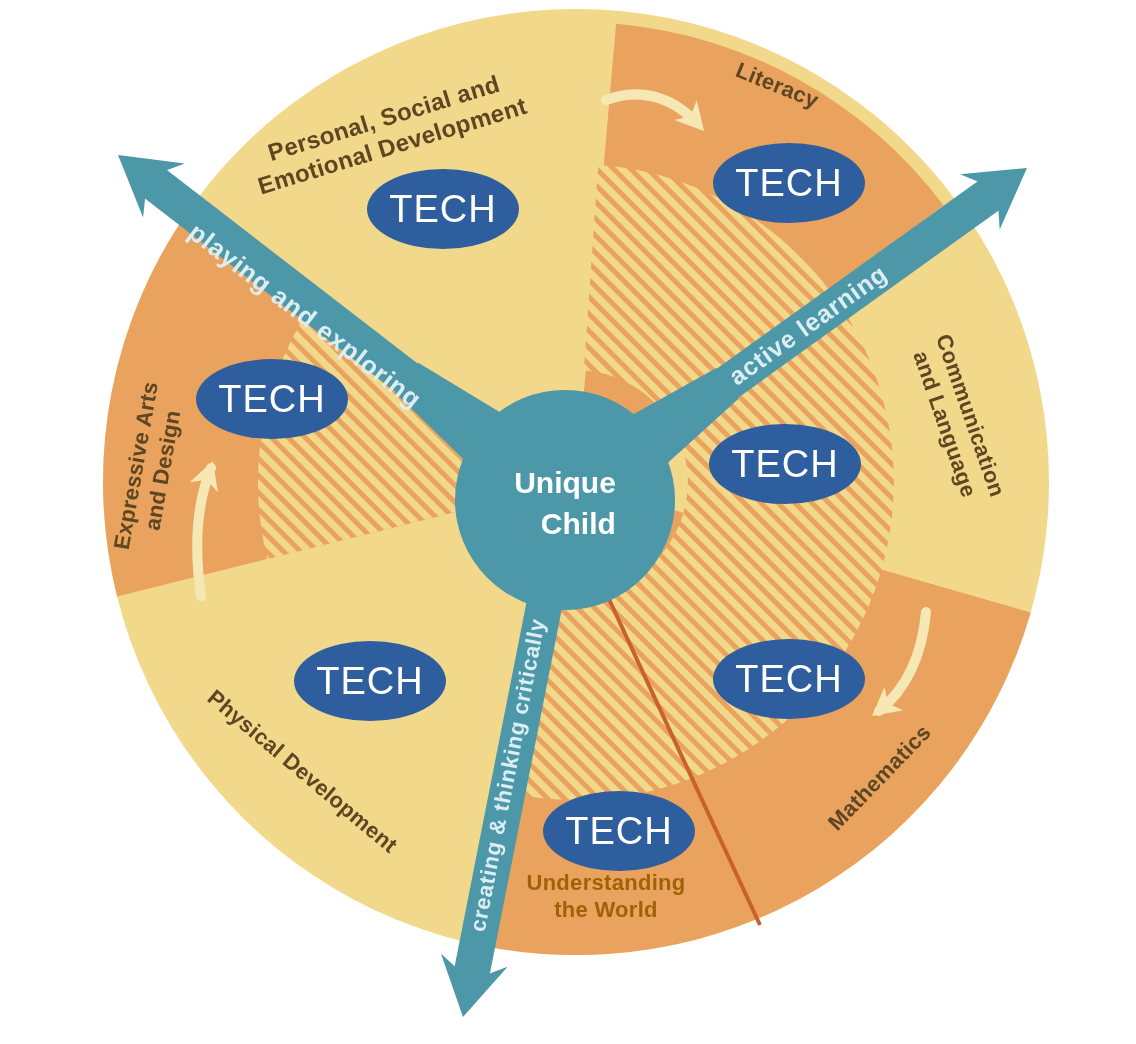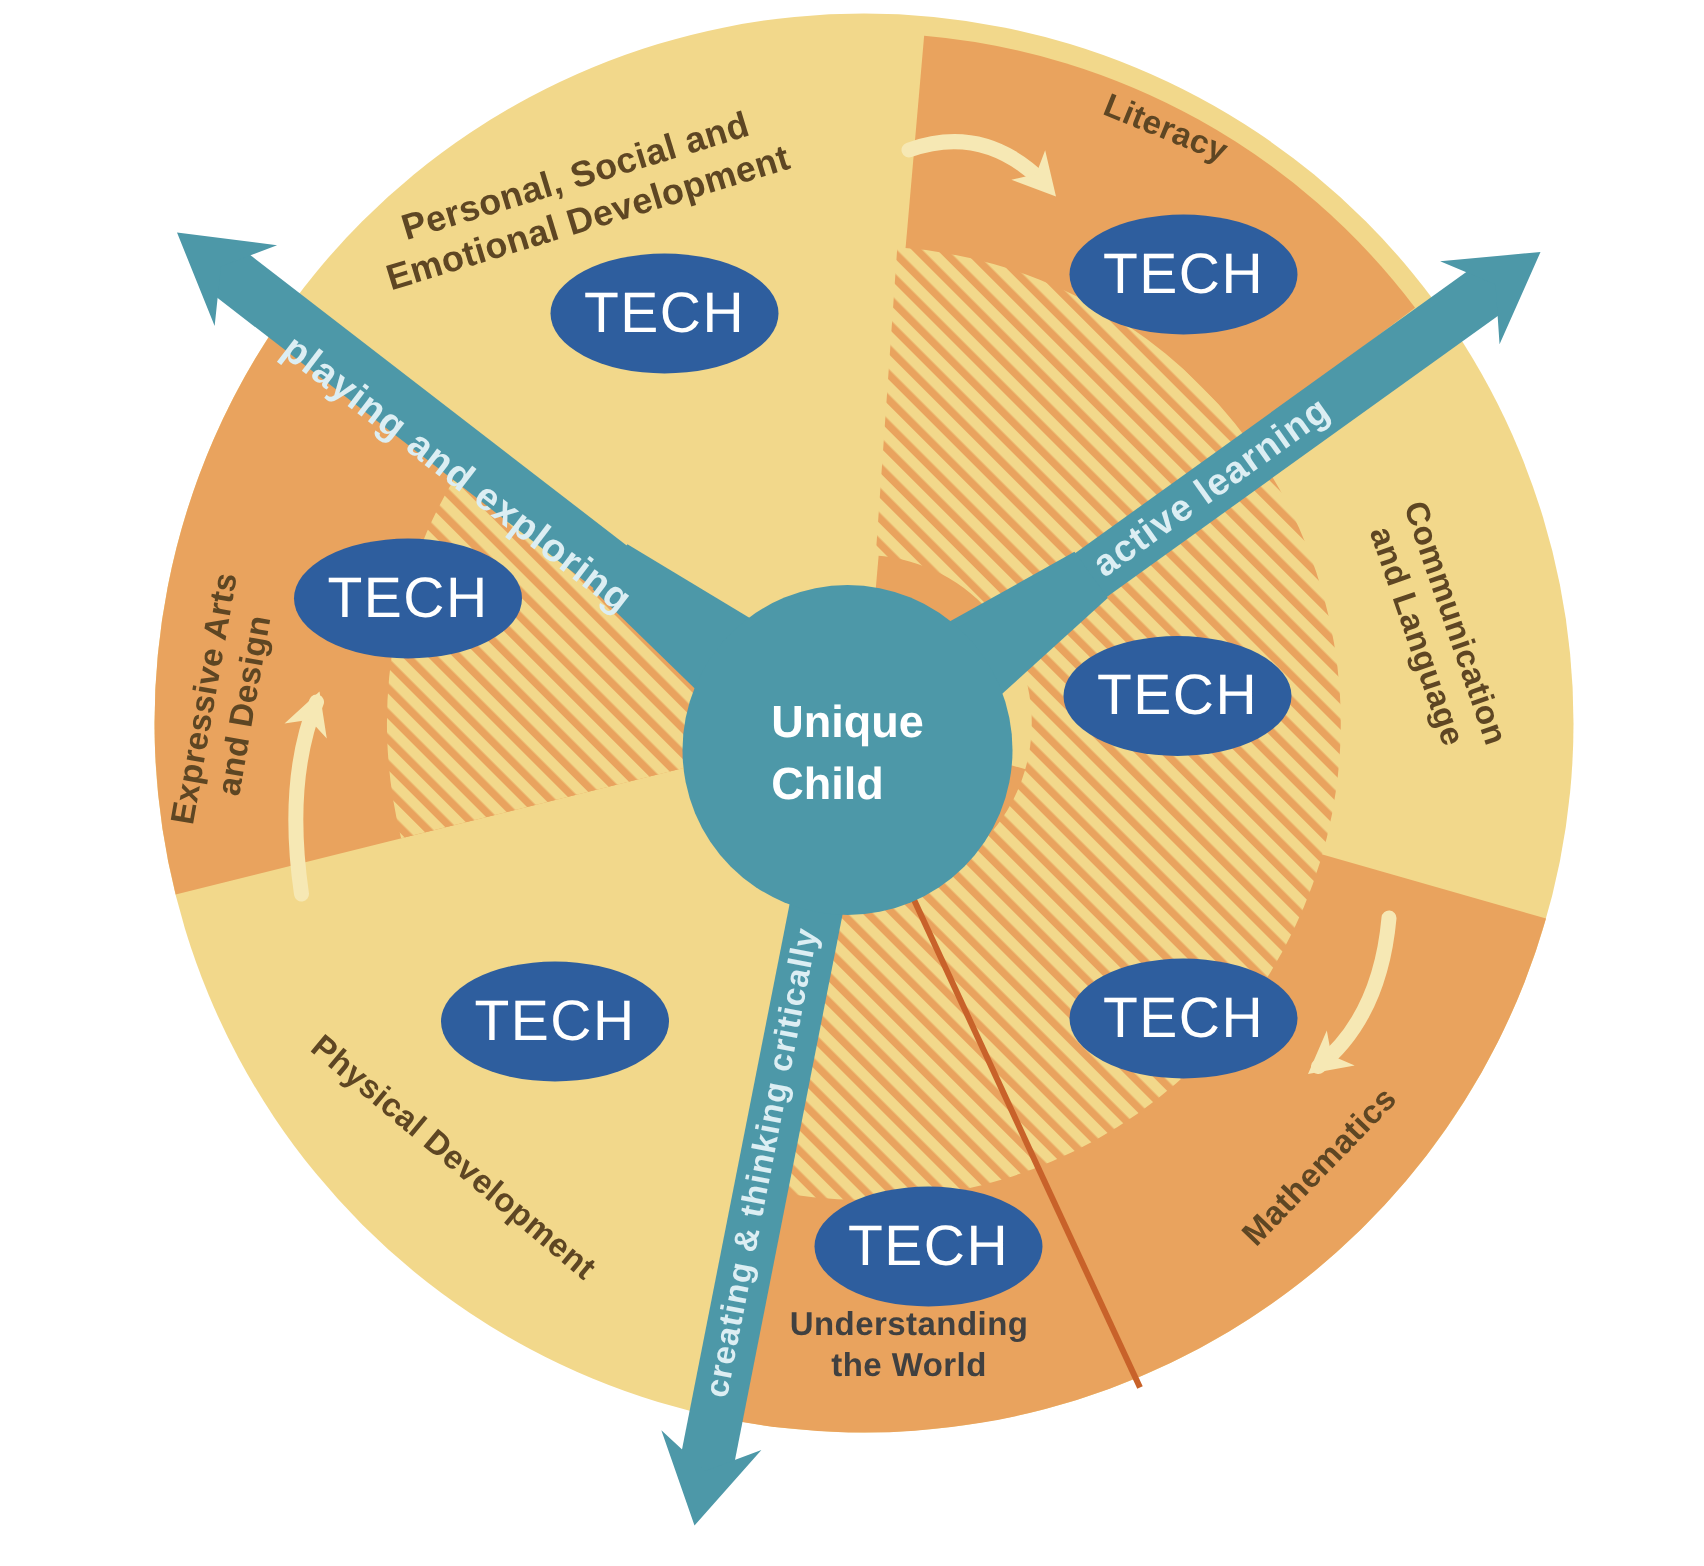--- a/index.html
+++ b/index.html
@@ -22,21 +22,21 @@
   #lbl-ead{left:150px;top:468px;transform:translate(-50%,-50%) rotate(-80deg);}
   .char-label{
     position:absolute;font-weight:bold;white-space:nowrap;letter-spacing:.8px;
     transform:translate(-50%,-50%);
   }
   #char-playing{left:305px;top:316px;font-size:26px;transform:translate(-50%,-50%) rotate(37.5deg);}
   #char-active{left:808px;top:325px;font-size:25px;transform:translate(-50%,-50%) rotate(-35.5deg);}
   #char-creating{left:508px;top:775px;font-size:22px;transform:translate(-50%,-50%) rotate(-79deg);}
   .center-label{
     position:absolute;left:565px;top:503px;transform:translate(-50%,-50%);
-    font-weight:bold;font-size:30px;text-align:left;white-space:pre-line;line-height:1.35;
+    font-weight:bold;font-size:30px;text-align:right;white-space:pre-line;line-height:1.35;
   }
   .tech{
     position:absolute;width:152px;height:80px;border-radius:50%;
     display:flex;align-items:center;justify-content:center;
     font-size:38px;letter-spacing:1px;transform:translate(-50%,-50%);
   }
   #tech-psed{left:443px;top:209px;}
   #tech-literacy{left:789px;top:183px;}
   #tech-ead{left:272px;top:399px;}
   #tech-cl{left:785px;top:464px;}
@@ -79,21 +79,21 @@
       <polygon points="463,1017 440.9,953.5 470.2,980.7 507.6,966.7" fill="#4d98a8"></polygon>
       <circle cx="565" cy="500" r="110" fill="#4d98a8"></circle>
     </svg>
 
   <div class="area-label" id="lbl-psed" style="color: rgb(94, 70, 35);">Personal, Social and
 Emotional Development</div>
   <div class="area-label" id="lbl-literacy" style="color: rgb(94, 70, 35);">Literacy</div>
   <div class="area-label" id="lbl-cl" style="color: rgb(94, 70, 35);">Communication
 and Language</div>
   <div class="area-label" id="lbl-math" style="color: rgb(94, 70, 35);">Mathematics</div>
-  <div class="area-label" id="lbl-utw" style="color: #404040;">Understanding
+  <div class="area-label" id="lbl-utw" style="color: #a16207;">Understanding
 the World</div>
   <div class="area-label" id="lbl-pd" style="color: rgb(94, 70, 35);">Physical Development</div>
   <div class="area-label" id="lbl-ead" style="color: rgb(94, 70, 35);">Expressive Arts
 and Design</div>
 
   <div class="char-label" id="char-playing" style="color: rgb(220, 238, 243);">playing and exploring</div>
   <div class="char-label" id="char-active" style="color: rgb(220, 238, 243);">active learning</div>
   <div class="char-label" id="char-creating" style="color: rgb(220, 238, 243);">creating &amp; thinking critically</div>
 
   <div class="center-label" style="color: rgb(255, 255, 255);">Unique

